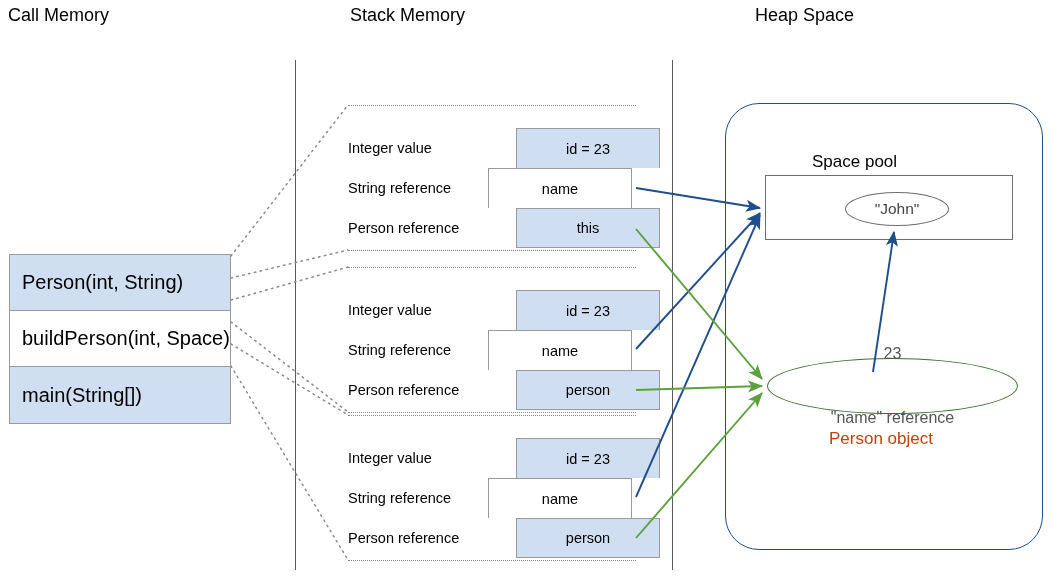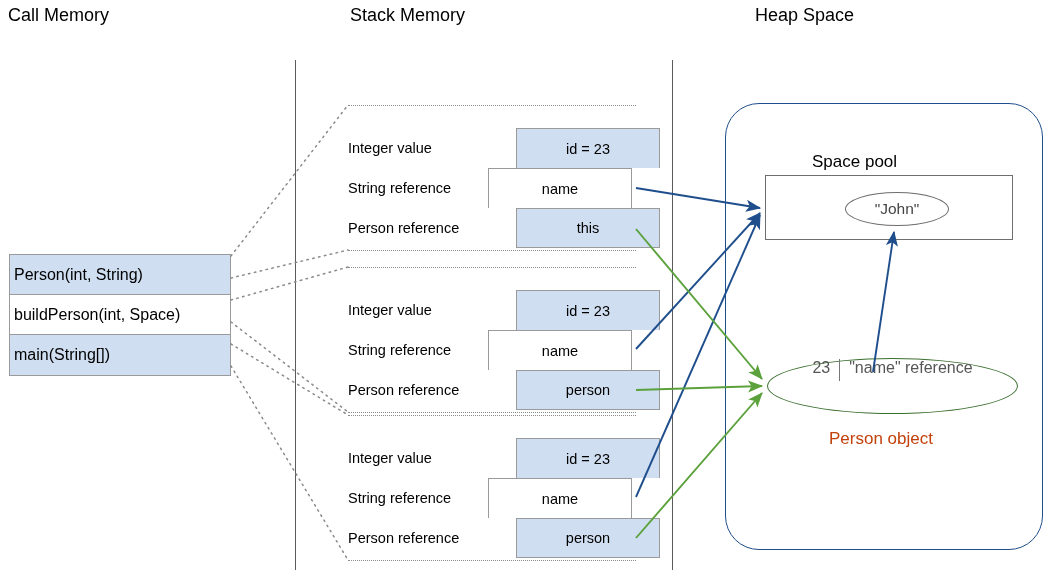--- a/index.html
+++ b/index.html
@@ -39,26 +39,26 @@
   
   #call-stack {
     position: absolute;
     left: 9px;
     top: 254px;
     width: 222px;
     border: 1px solid #9a9a9a;
     box-sizing: border-box;
   }
   .cs-row {
-    height: 40px;
-    box-sizing: border-box;
-    display: flex;
-    align-items: center;
-    padding-left: 4px;
-    font-size: 16px;
+    height: 56px;
+    box-sizing: border-box;
+    display: flex;
+    align-items: center;
+    padding-left: 12px;
+    font-size: 20px;
     color: #000;
     border-bottom: 1px solid #9a9a9a;
     background: #ffffff;
   }
   .cs-row:last-child { border-bottom: none; }
   .cs-row.fill { background: #cfdef0; }
 
   
   .frame {
     position: absolute;
@@ -166,27 +166,28 @@
   #person-ellipse {
     position: absolute;
     left: 767px;
     top: 358px;
     width: 251px;
     height: 56px;
     box-sizing: border-box;
     border: 1.5px solid #3c7030;
     border-radius: 50%;
     display: flex;
-    align-items: flex-start;
+    align-items: center;
     justify-content: center;
-    gap: 9px;
+    gap: 23px;
     font-size: 16px;
     color: #555555;
     background: transparent;
     white-space: nowrap;
+    flex-direction: column;
   }
   #person-ellipse .sep {
     display: inline-block;
     width: 1px;
     height: 22px;
     background: #777777;
   }
   #person-object-label {
     position: absolute;
     left: 829px;

